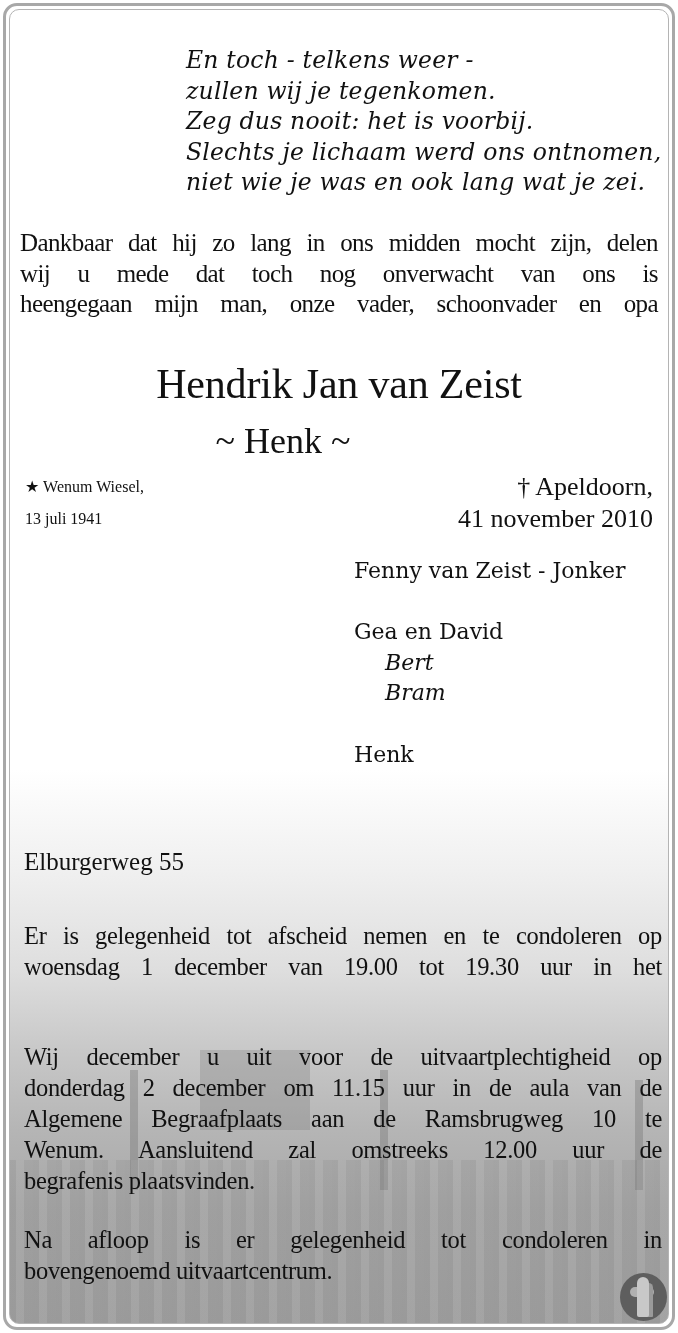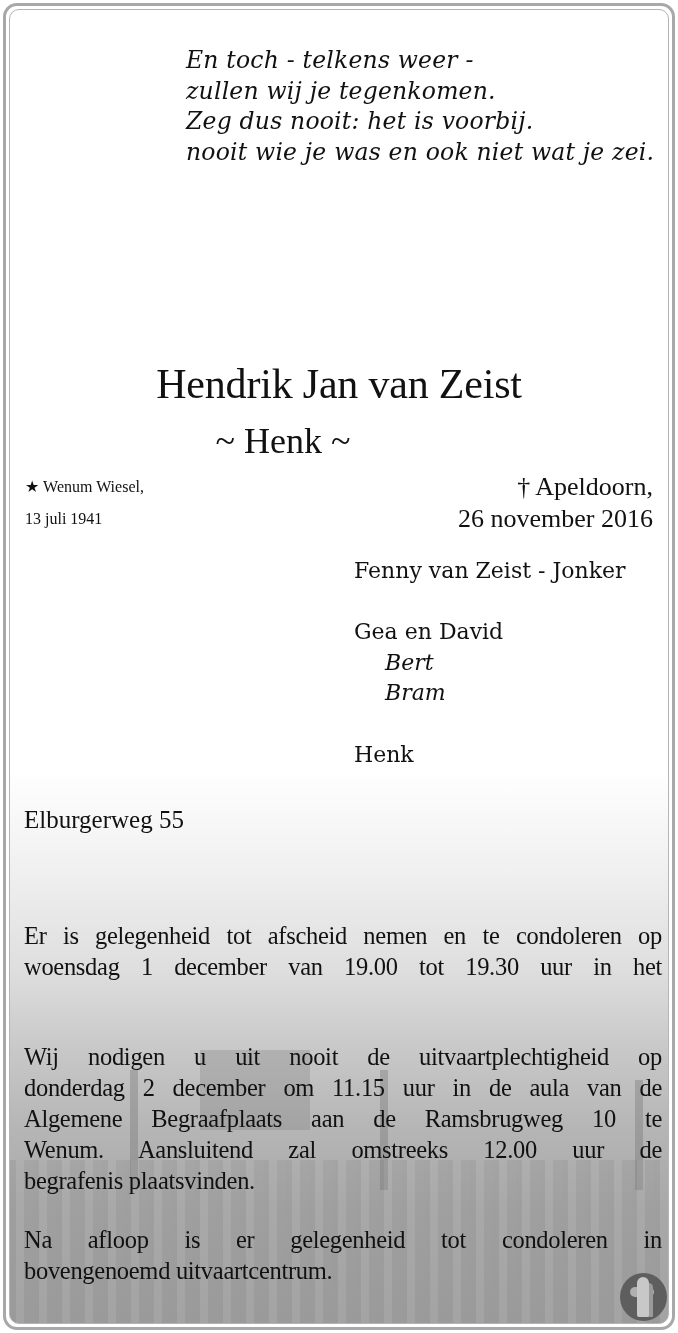--- a/index.html
+++ b/index.html
@@ -63,21 +63,21 @@
     }
     .family {
       position: absolute; left: 354px; top: 556px;
       font-size: 22px; line-height: 30.6px;
     }
     .family .row { white-space: nowrap; height: 30.6px; }
     .family .gap { height: 30.6px; }
     .family .grandchild { padding-left: 31px; font-style: italic; }
 
     .address {
-      position: absolute; left: 24px; top: 804px;
+      position: absolute; left: 24px; top: 846px;
       font-family: "Liberation Serif", serif; font-size: 25px; line-height: 31px;
     }
     .para {
       position: absolute; left: 24px; width: 638px;
       font-family: "Liberation Serif", serif; font-size: 24.5px; line-height: 31px;
       text-align: justify; letter-spacing: -0.3px;
     }
     .para.p1 { top: 920px; }
     .para.p2 { top: 1041px; }
     .para.p3 { top: 1224px; }
@@ -105,41 +105,47 @@
     <div class="bg-horizon"></div>
   </div>
 </div>
 
 <div class="content">
 
   <div class="poem">
     <div>En toch - telkens weer -</div>
     <div>zullen wij je tegenkomen.</div>
     <div>Zeg dus nooit: het is voorbij.</div>
-    <div>nooit wie je was en ook niet wat je zei.</div>
+    <div>Slechts je lichaam werd ons ontnomen,</div>
+    <div>niet wie je was en ook lang wat je zei.</div>
   </div>
 
+  <div class="intro para-like">
+    <span style="display:block; text-align:justify; text-align-last:justify;">Dankbaar dat hij zo lang in ons midden mocht zijn, delen</span>
+    <span style="display:block; text-align:justify; text-align-last:justify;">wij u mede dat toch nog onverwacht van ons is</span>
+    <span style="display:block; text-align:justify; text-align-last:justify;">heengegaan mijn man, onze vader, schoonvader en opa</span>
+  </div>
 
   <div class="name">Hendrik Jan van Zeist</div>
   <div class="nickname">~ Henk ~</div>
 
   <div class="birth">
     <div>
       <span>★</span>
       <span>Wenum Wiesel,</span>
     </div>
     <div>13 juli 1941</div>
   </div>
 
   <div class="death">
     <div>
       <span>†</span>
       <span>Apeldoorn,</span>
     </div>
-    <div>26 november 2016</div>
+    <div>41 november 2010</div>
   </div>
 
   <div class="family">
     <div class="row">Fenny van Zeist - Jonker</div>
     <div class="gap"></div>
     <div class="row">Gea en David</div>
     <div class="row grandchild">Bert</div>
     <div class="row grandchild">Bram</div>
     <div class="gap"></div>
     <div class="row">Henk</div>
@@ -148,21 +154,21 @@
   <div class="address">
     <div>Elburgerweg 55</div>
   </div>
 
   <div class="para p1">
     <span class="line">Er is gelegenheid tot afscheid nemen en te condoleren op</span>
     <span class="line">woensdag 1 december van 19.00 tot 19.30 uur in het</span>
   </div>
 
   <div class="para p2">
-    <span class="line">Wij nodigen u uit nooit de uitvaartplechtigheid op</span>
+    <span class="line">Wij december u uit voor de uitvaartplechtigheid op</span>
     <span class="line">donderdag 2 december om 11.15 uur in de aula van de</span>
     <span class="line">Algemene Begraafplaats aan de Ramsbrugweg 10 te</span>
     <span class="line">Wenum. Aansluitend zal omstreeks 12.00 uur de</span>
     <span class="line last">begrafenis plaatsvinden.</span>
   </div>
 
   <div class="para p3">
     <span class="line">Na afloop is er gelegenheid tot condoleren in</span>
     <span class="line last">bovengenoemd uitvaartcentrum.</span>
   </div>

